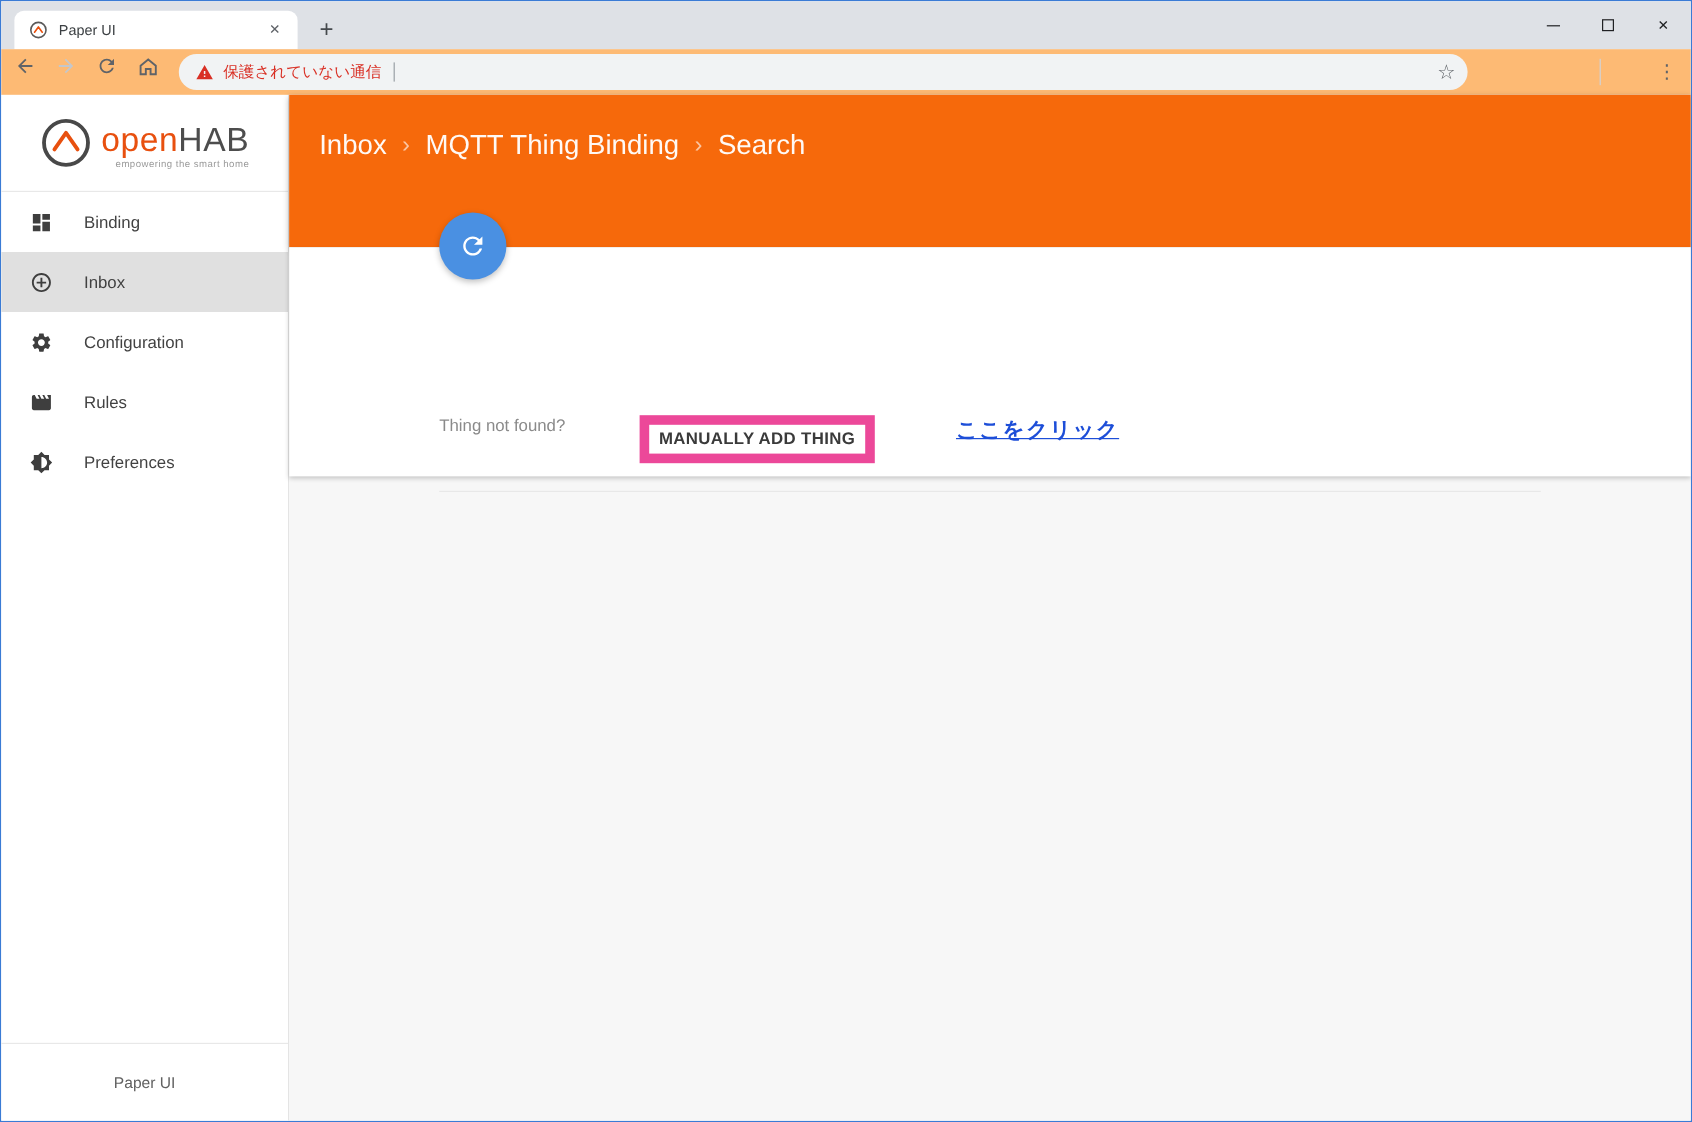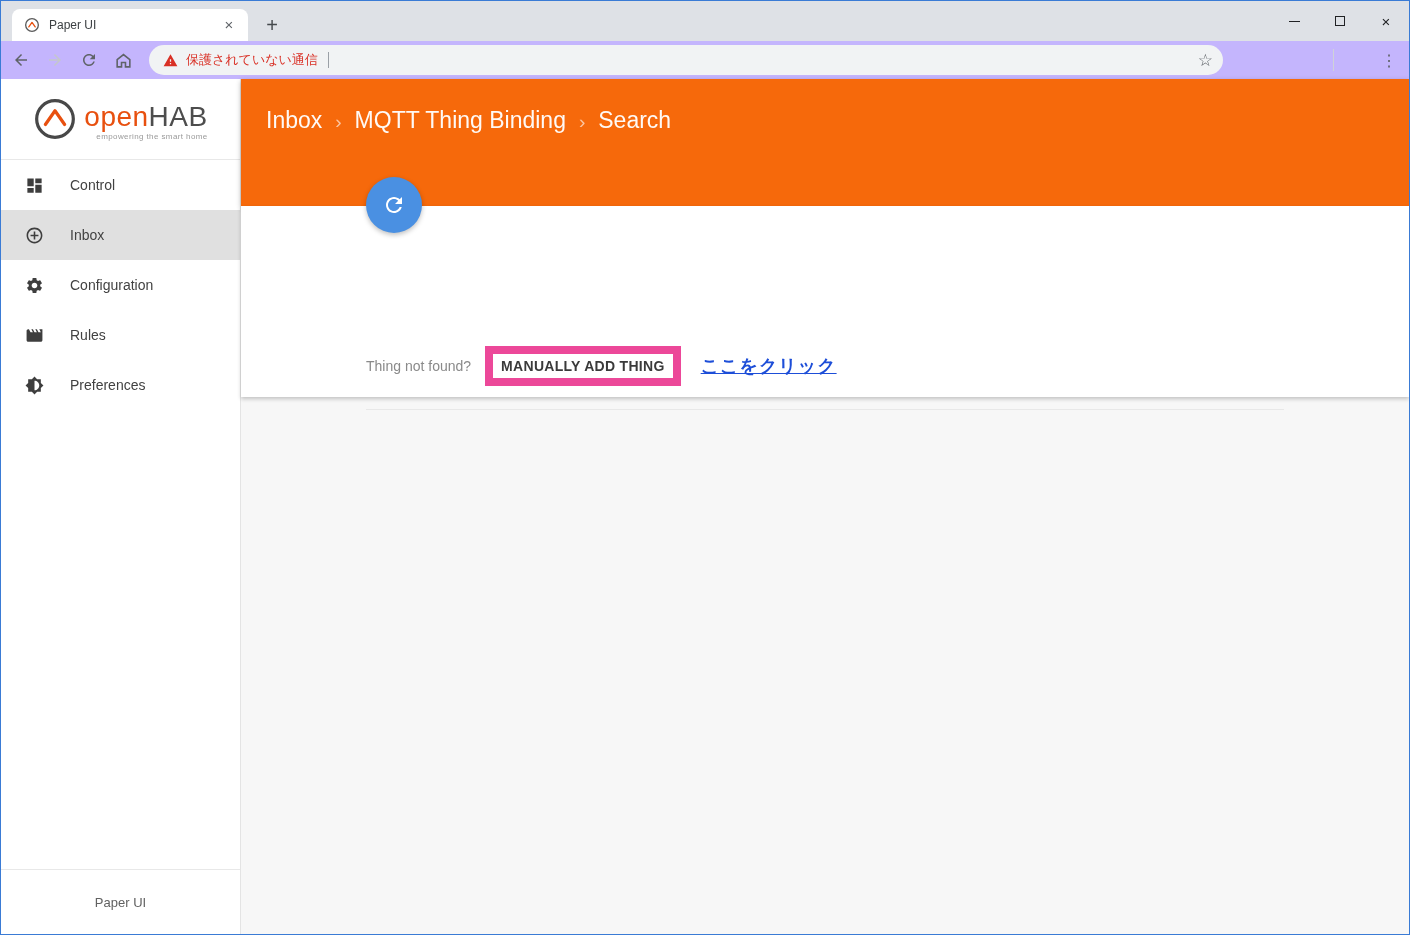--- a/index.html
+++ b/index.html
@@ -11,21 +11,21 @@
   .tab { position:absolute; left:11px; top:8px; width:236px; height:32px; background:#fff; border-radius:8px 8px 0 0; display:flex; align-items:center; padding:0 10px 0 12px; }
   .tab-title { font-size:12px; color:#3c4043; margin-left:9px; flex:1; }
   .tab-close { color:#5f6368; font-size:15px; width:18px; height:18px; line-height:17px; text-align:center; border-radius:50%; cursor:pointer; }
   .newtab-btn { position:absolute; left:258px; top:12px; width:26px; height:26px; color:#45494d; font-size:20px; line-height:24px; text-align:center; border-radius:50%; cursor:pointer; }
   .win-controls { position:absolute; right:0; top:0; height:40px; display:flex; }
   .win-btn { width:46px; height:40px; display:flex; align-items:center; justify-content:center; color:#202124; cursor:pointer; }
   .ic-min { width:11px; height:1px; background:#202124; display:block; }
   .ic-max { width:10px; height:10px; border:1px solid #202124; display:block; }
   .ic-close { font-size:15px; line-height:1; }
 
-  .toolbar { height:38px; background:#c4b5fd; display:flex; align-items:center; flex:none; position:relative; }
+  .toolbar { height:38px; background:#fdba74; display:flex; flex:none; position:relative; }
   .nav-ic { width:28px; height:28px; display:flex; align-items:center; justify-content:center; margin-left:6px; border-radius:50%; cursor:pointer; }
   .omnibox { position:absolute; left:148px; top:4px; width:1074px; height:30px; background:#f1f3f4; border-radius:15px; display:flex; align-items:center; padding:0 10px 0 14px; }
   .warn-text { color:#d93025; font-size:13px; margin-left:8px; }
   .caret { width:1px; height:16px; background:#9aa0a6; margin-left:10px; }
   .omni-spacer { flex:1; }
   .star { color:#5f6368; font-size:17px; cursor:pointer; }
   .ext-sep { position:absolute; left:1332px; top:8px; width:1px; height:22px; background:#d0d3d7; }
   .kebab { position:absolute; left:1374px; top:5px; width:28px; height:28px; color:#5f6368; font-size:16px; display:flex; align-items:center; justify-content:center; cursor:pointer; }
 
   .bookmarks { height:31px; background:#fff; border-bottom:1px solid #e1e3e6; display:flex; align-items:center; padding:0 12px; flex:none; position:relative; }
@@ -51,21 +51,21 @@
   .side-spacer { flex:1; }
   .side-footer { height:65px; border-top:1px solid #e8e8e8; display:flex; align-items:center; justify-content:center; }
   .side-footer span { font-size:13px; color:#616161; }
 
   .main { flex:1; position:relative; background:#f7f7f7; min-width:0; }
   .page-header { position:absolute; left:0; top:0; right:0; height:127px; background:#f6690b; box-shadow:0 2px 5px rgba(0,0,0,.3); z-index:1; }
   .breadcrumb { position:absolute; left:25px; top:28px; font-size:23px; color:rgba(255,255,255,.96); font-weight:300; display:flex; align-items:center; }
   .crumb-sep { color:rgba(255,255,255,.62); font-size:19px; margin:2px 13px 0; }
   .card { position:absolute; left:0; top:127px; right:0; height:191px; background:#fff; box-shadow:0 2px 4px rgba(0,0,0,.22); z-index:2; }
   .fab { position:absolute; left:125px; top:-29px; width:56px; height:56px; border-radius:50%; background:#4a90e2; display:flex; align-items:center; justify-content:center; box-shadow:0 2px 5px rgba(0,0,0,.25); cursor:pointer; z-index:3; }
-  .row-found { position:absolute; left:125px; top:140px; display:flex; align-items:center; }
+  .row-found { position:absolute; left:125px; top:140px; display:flex; align-items:flex-start;gap:48px; }
   .muted { font-size:14px; color:#8a8a8a; }
   .red-box { margin-left:14px; border:8px solid #ec4899; padding:3px 8px; cursor:pointer; }
   .flat-btn { font-size:14px; font-weight:bold; color:#3a3a3a; letter-spacing:.3px; cursor:pointer; white-space:nowrap; }
   .annotation { margin-left:20px; font-size:18px; font-weight:bold; color:#1d4ed8; letter-spacing:1px;text-decoration:underline; }
   .card-divider { position:absolute; left:125px; right:125px; top:203px; height:1px; background:#e8e8e8; }
   .row-listed { position:absolute; left:0; right:0; top:236px; display:flex; align-items:center; justify-content:center; }
   .row-listed .muted { color:#757575; }
   .row-listed .flat-btn { margin-left:17px; }
 </style>
 </head>
@@ -144,21 +144,21 @@
             <div class="brand"><span class="o1">open</span><span class="o2">HAB</span></div>
             <div class="tagline">empowering the smart home</div>
           </div>
         </div>
       </div>
 
       <div class="nav-item">
         <svg width="19" height="19" viewBox="0 0 24 24">
             <path fill="#3e3e3e" d="M3 13h8V3H3v10zm0 8h8v-6H3v6zm10 0h8V11h-8v10zm0-18v6h8V3h-8z"></path>
           </svg>
-        <span class="nav-label">Control</span>
+        <span class="nav-label">Binding</span>
       </div>
       <div class="nav-item selected">
         <svg width="19" height="19" viewBox="0 0 24 24">
             <path fill="#3e3e3e" d="M13 7h-2v4H7v2h4v4h2v-4h4v-2h-4V7zm-1-5C6.48 2 2 6.48 2 12s4.48 10 10 10 10-4.48 10-10S17.52 2 12 2zm0 18c-4.41 0-8-3.59-8-8s3.59-8 8-8 8 3.59 8 8-3.59 8-8 8z"></path>
           </svg>
         <span class="nav-label">Inbox</span>
       </div>
       <div class="nav-item">
         <svg width="19" height="19" viewBox="0 0 24 24">
             <path fill="#3e3e3e" d="M19.14 12.94c.04-.3.06-.61.06-.94 0-.32-.02-.64-.07-.94l2.03-1.58c.18-.14.23-.41.12-.61l-1.92-3.32c-.12-.22-.37-.29-.59-.22l-2.39.96c-.5-.38-1.03-.7-1.62-.94l-.36-2.54c-.04-.24-.24-.41-.48-.41h-3.84c-.24 0-.43.17-.47.41l-.36 2.54c-.59.24-1.13.57-1.62.94l-2.39-.96c-.22-.08-.47 0-.59.22L2.74 8.87c-.12.21-.08.47.12.61l2.03 1.58c-.05.3-.09.63-.09.94s.02.64.07.94l-2.03 1.58c-.18.14-.23.41-.12.61l1.92 3.32c.12.22.37.29.59.22l2.39-.96c.5.38 1.03.7 1.62.94l.36 2.54c.05.24.24.41.48.41h3.84c.24 0 .44-.17.47-.41l.36-2.54c.59-.24 1.13-.56 1.62-.94l2.39.96c.22.08.47 0 .59-.22l1.92-3.32c.12-.22.07-.47-.12-.61l-2.01-1.58zM12 15.6c-1.98 0-3.6-1.62-3.6-3.6s1.62-3.6 3.6-3.6 3.6 1.62 3.6 3.6-1.62 3.6-3.6 3.6z"></path>

